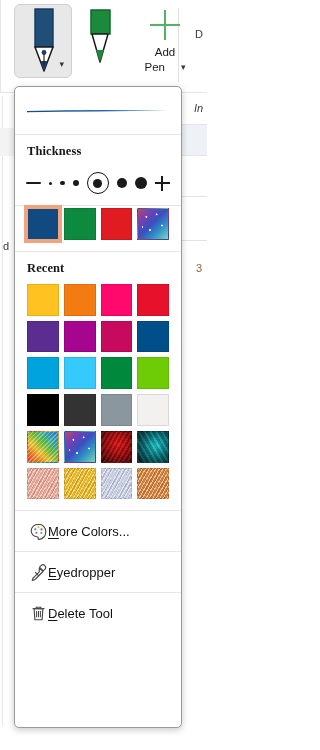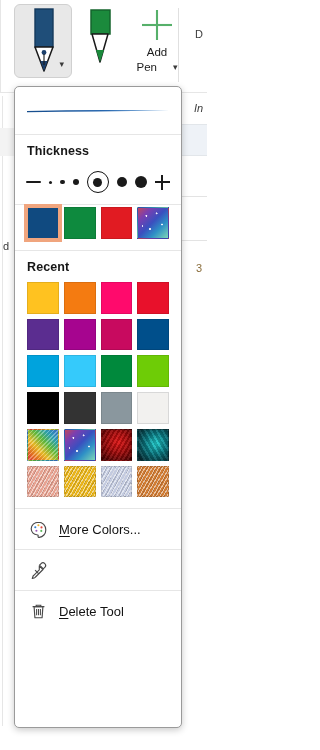--- a/index.html
+++ b/index.html
@@ -34,21 +34,21 @@
     position:absolute;left:14px;top:86px;width:166px;height:640px;
     background:#ffffff;
     border:1px solid #9a9a9a;
     border-radius:5px;
     box-shadow:0 2px 7px rgba(0,0,0,.22);
     overflow:hidden;
   }
   .sect-divider{height:1px;background:#e6e6e6;margin:0;}
   .sect-title{
     font-size:12.5px;font-weight:bold;color:#171717;
-    padding:9px 0 6px 12px;letter-spacing:.1px;
+    padding:9px 0 6px 12px;letter-spacing:.1px;font-family:Liberation Serif, serif;
   }
 
   
   #preview{height:47px;position:relative;}
   #preview svg{position:absolute;left:10px;top:16px;}
 
   
   #thickrow{
     height:40px;display:flex;align-items:center;justify-content:space-between;
     padding:0 11px 4px 11px;box-sizing:border-box;
@@ -72,21 +72,21 @@
     border:1px solid rgba(0,0,0,.10);box-sizing:border-box;
   }
   .sw.sel{
     outline:3px solid #f0a57e;outline-offset:0px;
     border:1px solid #f0a57e;
   }
   .sw.light{border:1px solid #d8d8d8;}
 
   
   .mitem{
-    height:40px;display:flex;align-items:center;gap:11px;padding-left:14px;
+    height:40px;display:flex;align-items:center;padding-left:14px;
     box-sizing:border-box;font-size:13px;color:#131313;cursor:default;
   }
   .mitem .ic{width:19px;height:19px;flex:0 0 19px;display:flex;align-items:center;justify-content:center;}
   .mitem .lbl u{text-underline-offset:2px;}
 </style>
 </head>
 <body>
 
 <div id="bg">
   <div class="bg-sep" style="left:0;top:0;width:1px;height:92px;"></div>
@@ -120,21 +120,21 @@
   </div>
 
   <div class="tool" style="left:78px;top:6px;width:44px;height:64px;">
     <svg width="44" height="64" viewBox="0 0 44 64">
       <rect x="13" y="4" width="19" height="24" fill="#1B8A3C" stroke="#14642c" stroke-width="1.5"></rect>
       <path d="M14 28 L22 56 L30 28 Z" fill="#ffffff" stroke="#1a1a1a" stroke-width="1.5" stroke-linejoin="round"></path>
       <path d="M18 44 L22 56 L26 44 Z" fill="#1B8A3C"></path>
     </svg>
   </div>
 
-  <div class="tool" style="left:132px;top:6px;width:50px;height:76px;">
+  <div class="tool" style="left:140px;top:6px;width:50px;height:76px;">
     <svg width="50" height="38" viewBox="0 0 50 38">
       <line x1="25" y1="4" x2="25" y2="34" stroke="#56B06A" stroke-width="2.1"></line>
       <line x1="10" y1="19" x2="40" y2="19" stroke="#56B06A" stroke-width="2.1"></line>
     </svg>
     <div class="addpen-label" style="left:0;top:40px;width:50px;">Add</div>
     <div style="position:absolute;left:0;top:55px;width:50px;display:flex;align-items:center;justify-content:center;gap:16px;">
       <span class="addpen-label" style="position:static;">Pen</span>
       <span class="chev">▾</span>
     </div>
   </div>
@@ -240,20 +240,21 @@
   <div class="sect-divider"></div>
 
   <div class="mitem">
     <span class="ic">
       <svg width="19" height="19" viewBox="0 0 19 19">
         <path d="M12.1 2.6c1.1-1.1 2.7-1 3.7 0 1 1 1.1 2.6 0 3.7l-1.5 1.5-3.7-3.7 1.5-1.5z" fill="none" stroke="#4a4a4a" stroke-width="1.15"></path>
         <path d="M10.3 4.8l3.7 3.7-7 7-1.2 1.2-2.5.8.8-2.5 1.2-1.2 5-5z" fill="none" stroke="#4a4a4a" stroke-width="1.15" stroke-linejoin="round"></path>
         <line x1="6.1" y1="9.1" x2="9.8" y2="12.8" stroke="#4a4a4a" stroke-width="1.1"></line>
       </svg>
     </span>
+    <span class="lbl"><u>E</u><span>yedropper</span></span>
   </div>
   <div class="sect-divider"></div>
 
   <div class="mitem">
     <span class="ic">
       <svg width="19" height="19" viewBox="0 0 19 19">
         <path d="M3.6 4.6h11.8" stroke="#4a4a4a" stroke-width="1.15"></path>
         <path d="M7.2 4.6V3.2h4.6v1.4" fill="none" stroke="#4a4a4a" stroke-width="1.15"></path>
         <path d="M5.1 4.6h8.8l-.8 11.1H5.9L5.1 4.6z" fill="none" stroke="#4a4a4a" stroke-width="1.15" stroke-linejoin="round"></path>
         <line x1="7.6" y1="7.1" x2="7.6" y2="13.3" stroke="#4a4a4a" stroke-width="1.05"></line>

